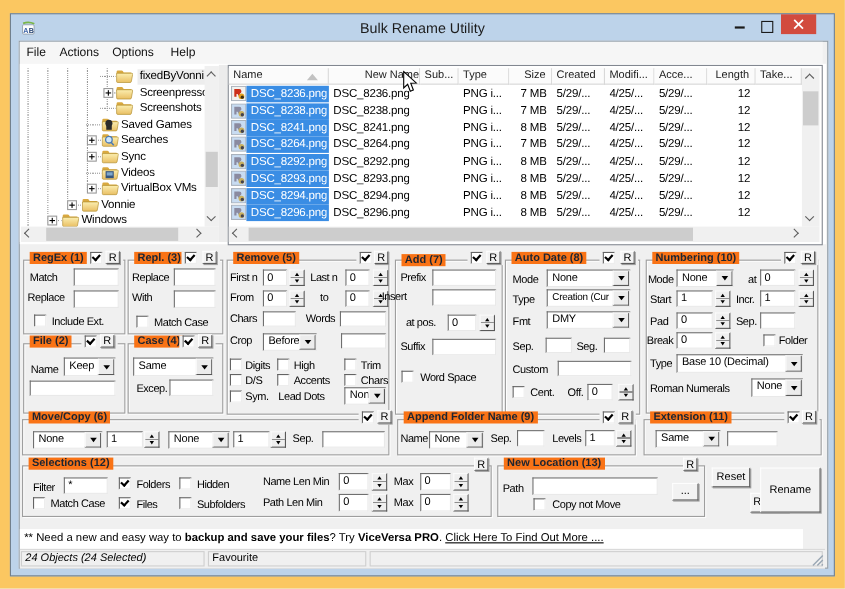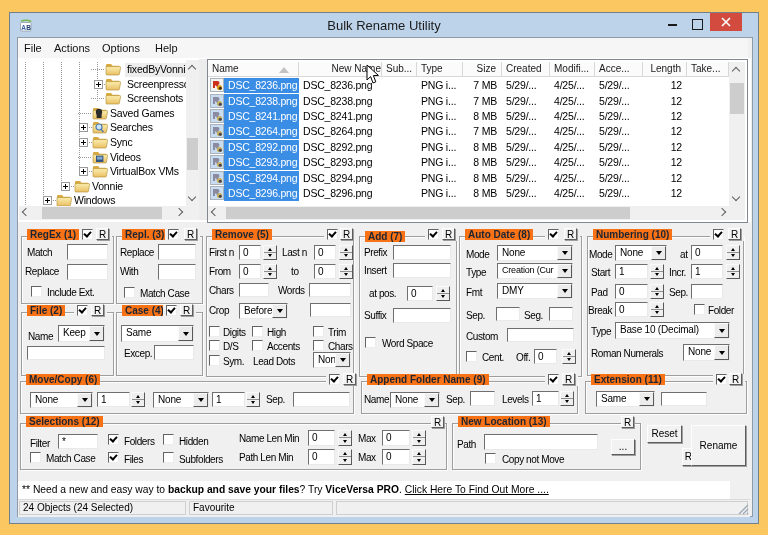--- a/index.html
+++ b/index.html
@@ -395,21 +395,21 @@
 <div class="lbl" style="left:223px;top:356px">Sym.</div>
 <div class="lbl" style="left:253px;top:356px">Lead Dots</div>
 <div class="dd" style="left:313px;top:352px;width:38px;height:16px">Non<i></i></div>
 <div class="gb" style="left:359px;top:236px;width:96px;height:139px"></div>
 <div class="ttl" style="left:365px;top:231px">Add (7)</div>
 <div class="abs" style="left:425px;top:229px;width:33px;height:12px;background:#f0f0f0"></div>
 <div class="cb ck" style="left:428px;top:229px"></div>
 <div class="rbtn" style="left:442px;top:228px">R</div>
 <div class="lbl" style="left:364px;top:247px">Prefix</div>
 <div class="inp" style="left:393px;top:245px;width:58px;height:15px"></div>
-<div class="lbl" style="left:364px;top:265px">Insert</div>
+<div class="lbl" style="left:347px;top:265px">Insert</div>
 <div class="inp" style="left:393px;top:263px;width:58px;height:15px"></div>
 <div class="lbl" style="left:369px;top:288px">at pos.</div>
 <div class="inp" style="left:407px;top:286px;width:26px;height:15px">0</div>
 <div class="sp" style="left:436px;top:286px;height:15px"></div>
 <div class="lbl" style="left:364px;top:310px">Suffix</div>
 <div class="inp" style="left:393px;top:308px;width:58px;height:15px"></div>
 <div class="cb" style="left:365px;top:337px"></div>
 <div class="lbl" style="left:382px;top:338px">Word Space</div>
 <div class="gb" style="left:459px;top:236px;width:121px;height:139px"></div>
 <div class="ttl" style="left:465px;top:229px">Auto Date (8)</div>
@@ -533,18 +533,18 @@
 <div class="pbtn" style="left:647px;top:425px;width:35px;height:18px;line-height:16px">Reset</div>
 <div class="pbtn" style="left:682px;top:448px;width:35px;height:18px;line-height:16px">Revert</div>
 <div class="pbtn" style="left:691px;top:425px;width:55px;height:41px;line-height:39px">Rename</div>
 </div>
 
 <div class="abs" style="left:18px;top:481px;width:712px;height:18px;background:#fff;font-size:10.3px;padding-top:3px;box-sizing:border-box;">
 <span style="margin-left:4px">** Need a new and easy way to <b>backup and save your files</b>? Try <b>ViceVersa PRO</b>. <span style="text-decoration:underline">Click Here To Find Out More ....</span></span>
 </div>
 
 <div class="abs" style="left:18px;top:499px;width:732px;height:17px;background:#f0f0f0;border-top:1px solid #dadada;"></div>
-<div class="abs" style="left:19px;top:501px;width:167px;height:14px;border:1px solid #cfcfcf;font-size:10px;padding:0 0 0 3px;box-sizing:border-box;">24 Objects (24 Selected)</div>
+<div class="abs" style="left:19px;top:501px;width:167px;height:14px;border:1px solid #cfcfcf;font-size:10px;padding:0 0 0 3px;box-sizing:border-box;font-style:italic;">24 Objects (24 Selected)</div>
 <div class="abs" style="left:189px;top:501px;width:144px;height:14px;border:1px solid #cfcfcf;font-size:10px;padding:0 0 0 3px;box-sizing:border-box;">Favourite</div>
 <div class="abs" style="left:336px;top:501px;width:412px;height:14px;border:1px solid #cfcfcf;box-sizing:border-box;"></div>
 <svg class="abs" style="left:738px;top:504px" width="11" height="11">
     <path d="M10 1 L1 10 M10 5 L5 10 M10 9 L9 10" stroke="#9aa7b4" stroke-width="1.3" fill="none"></path>
   </svg>
 
 </body></html>

